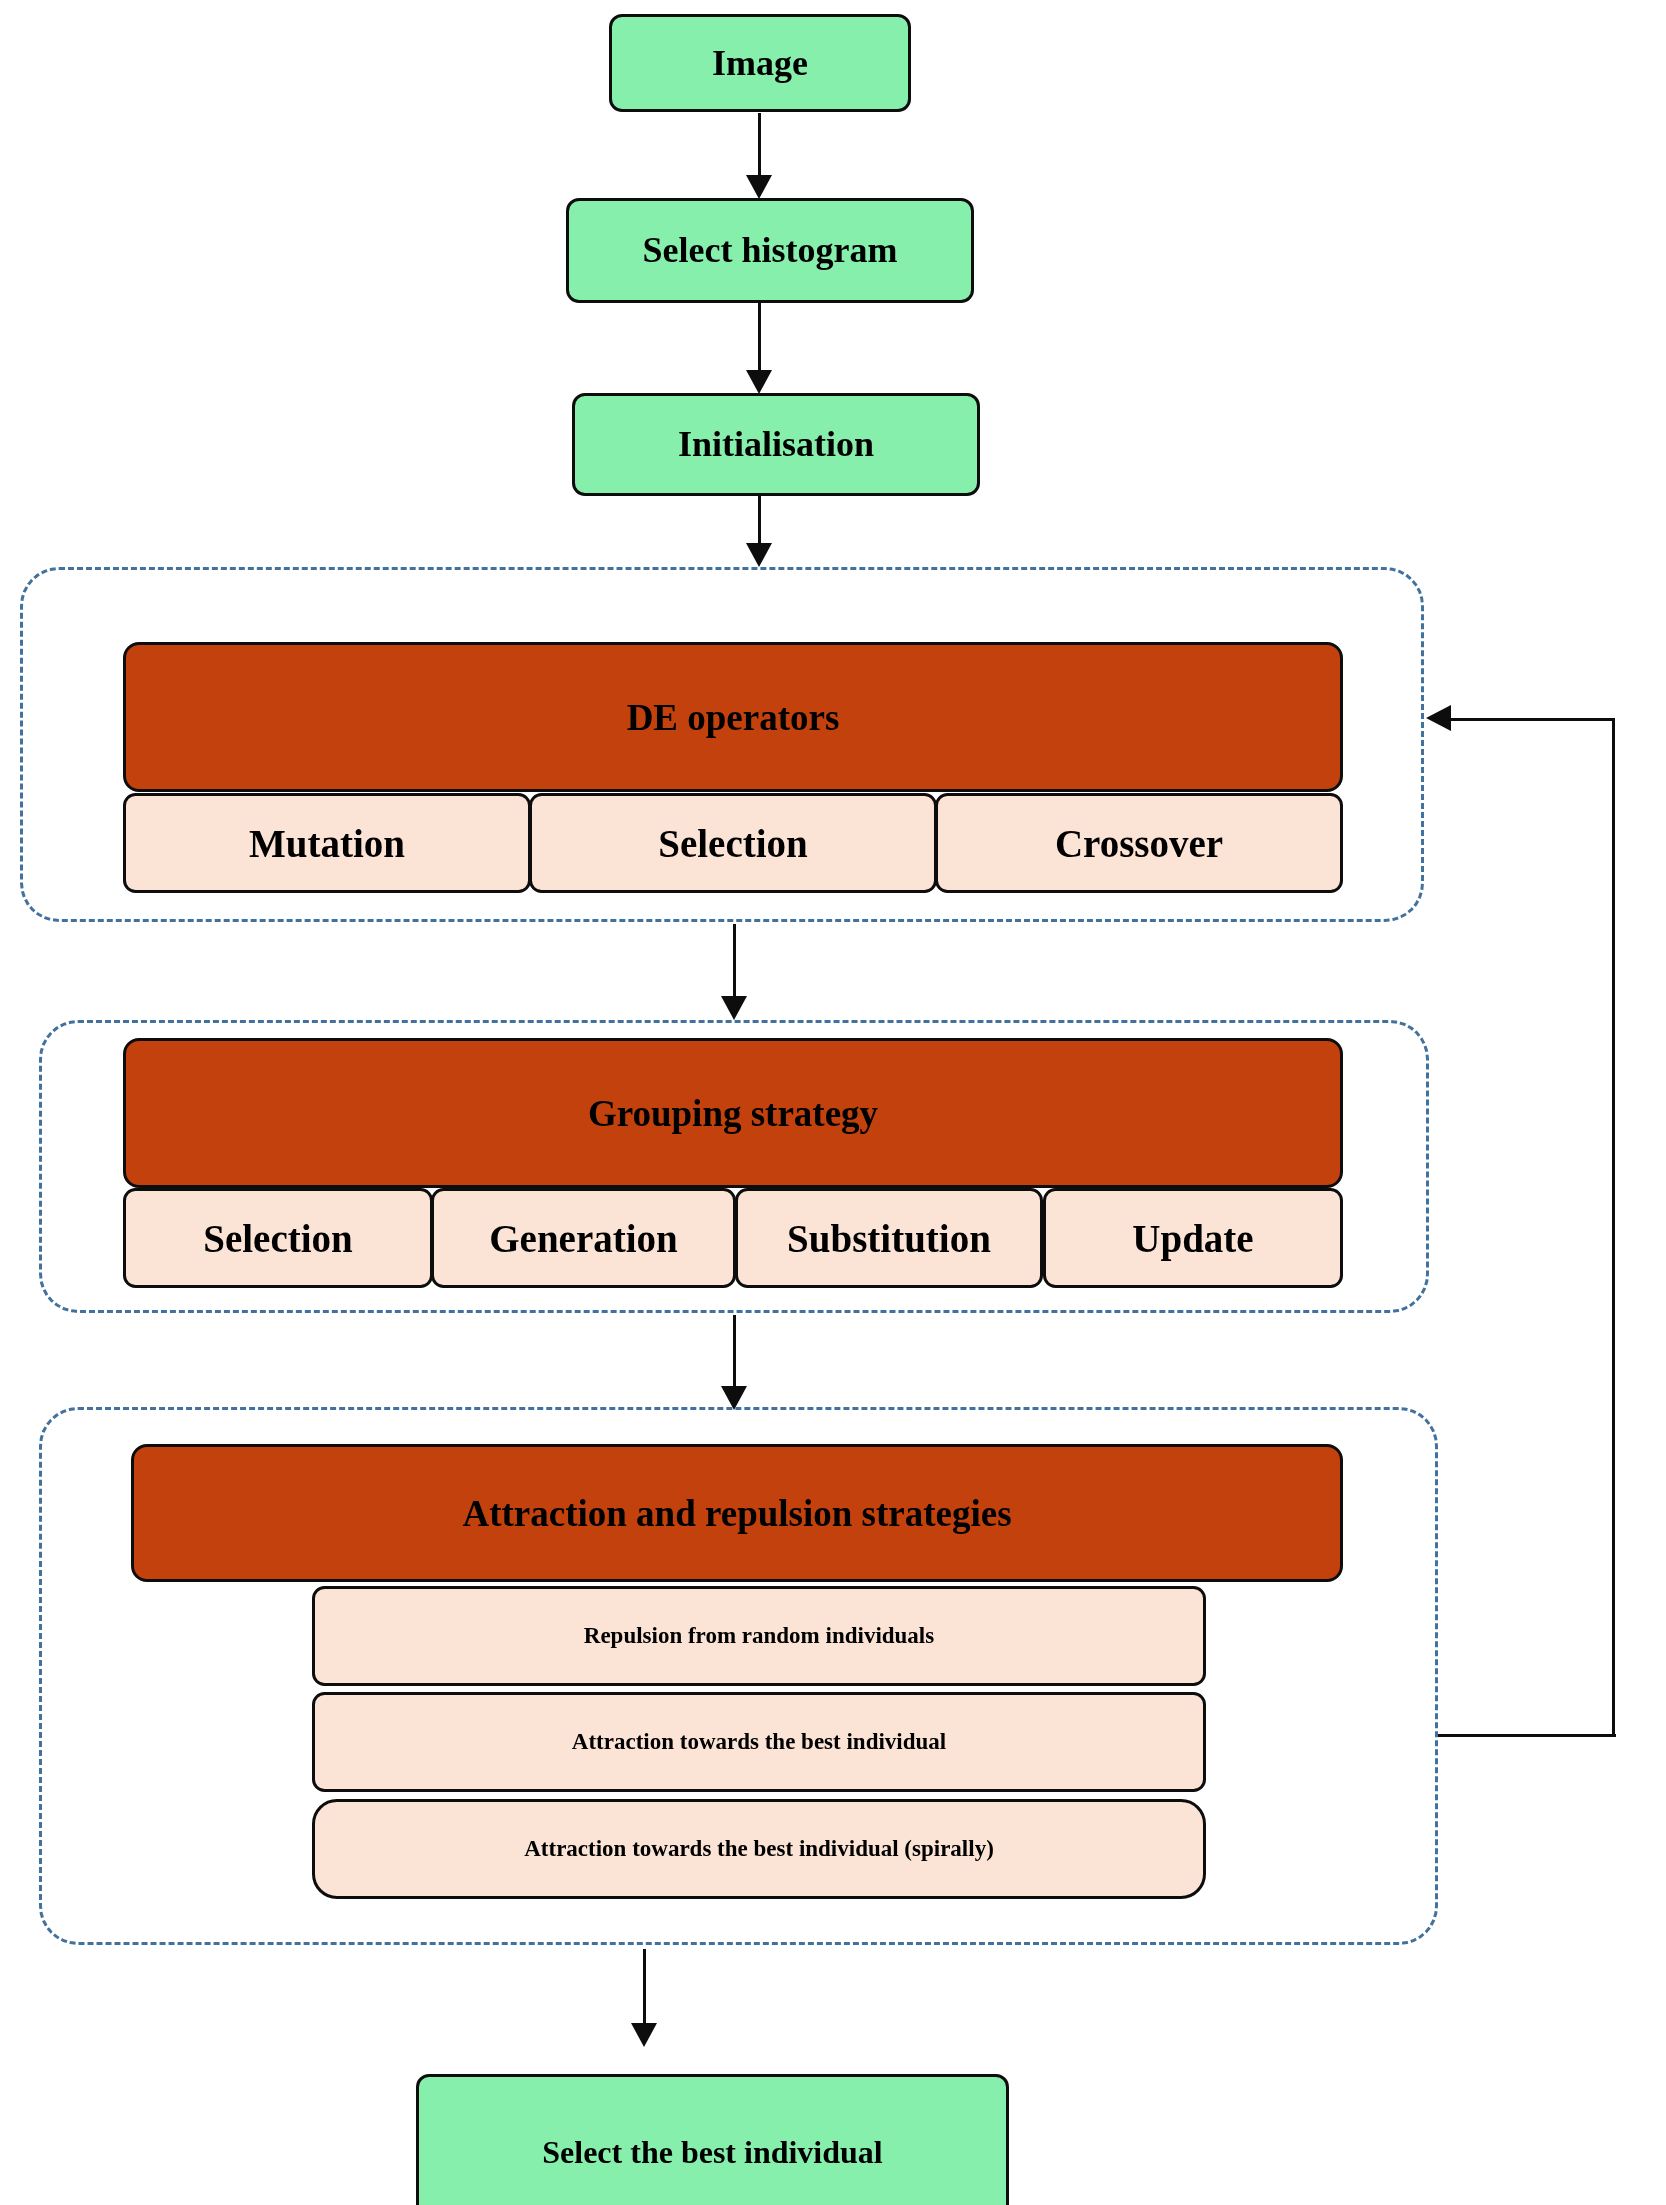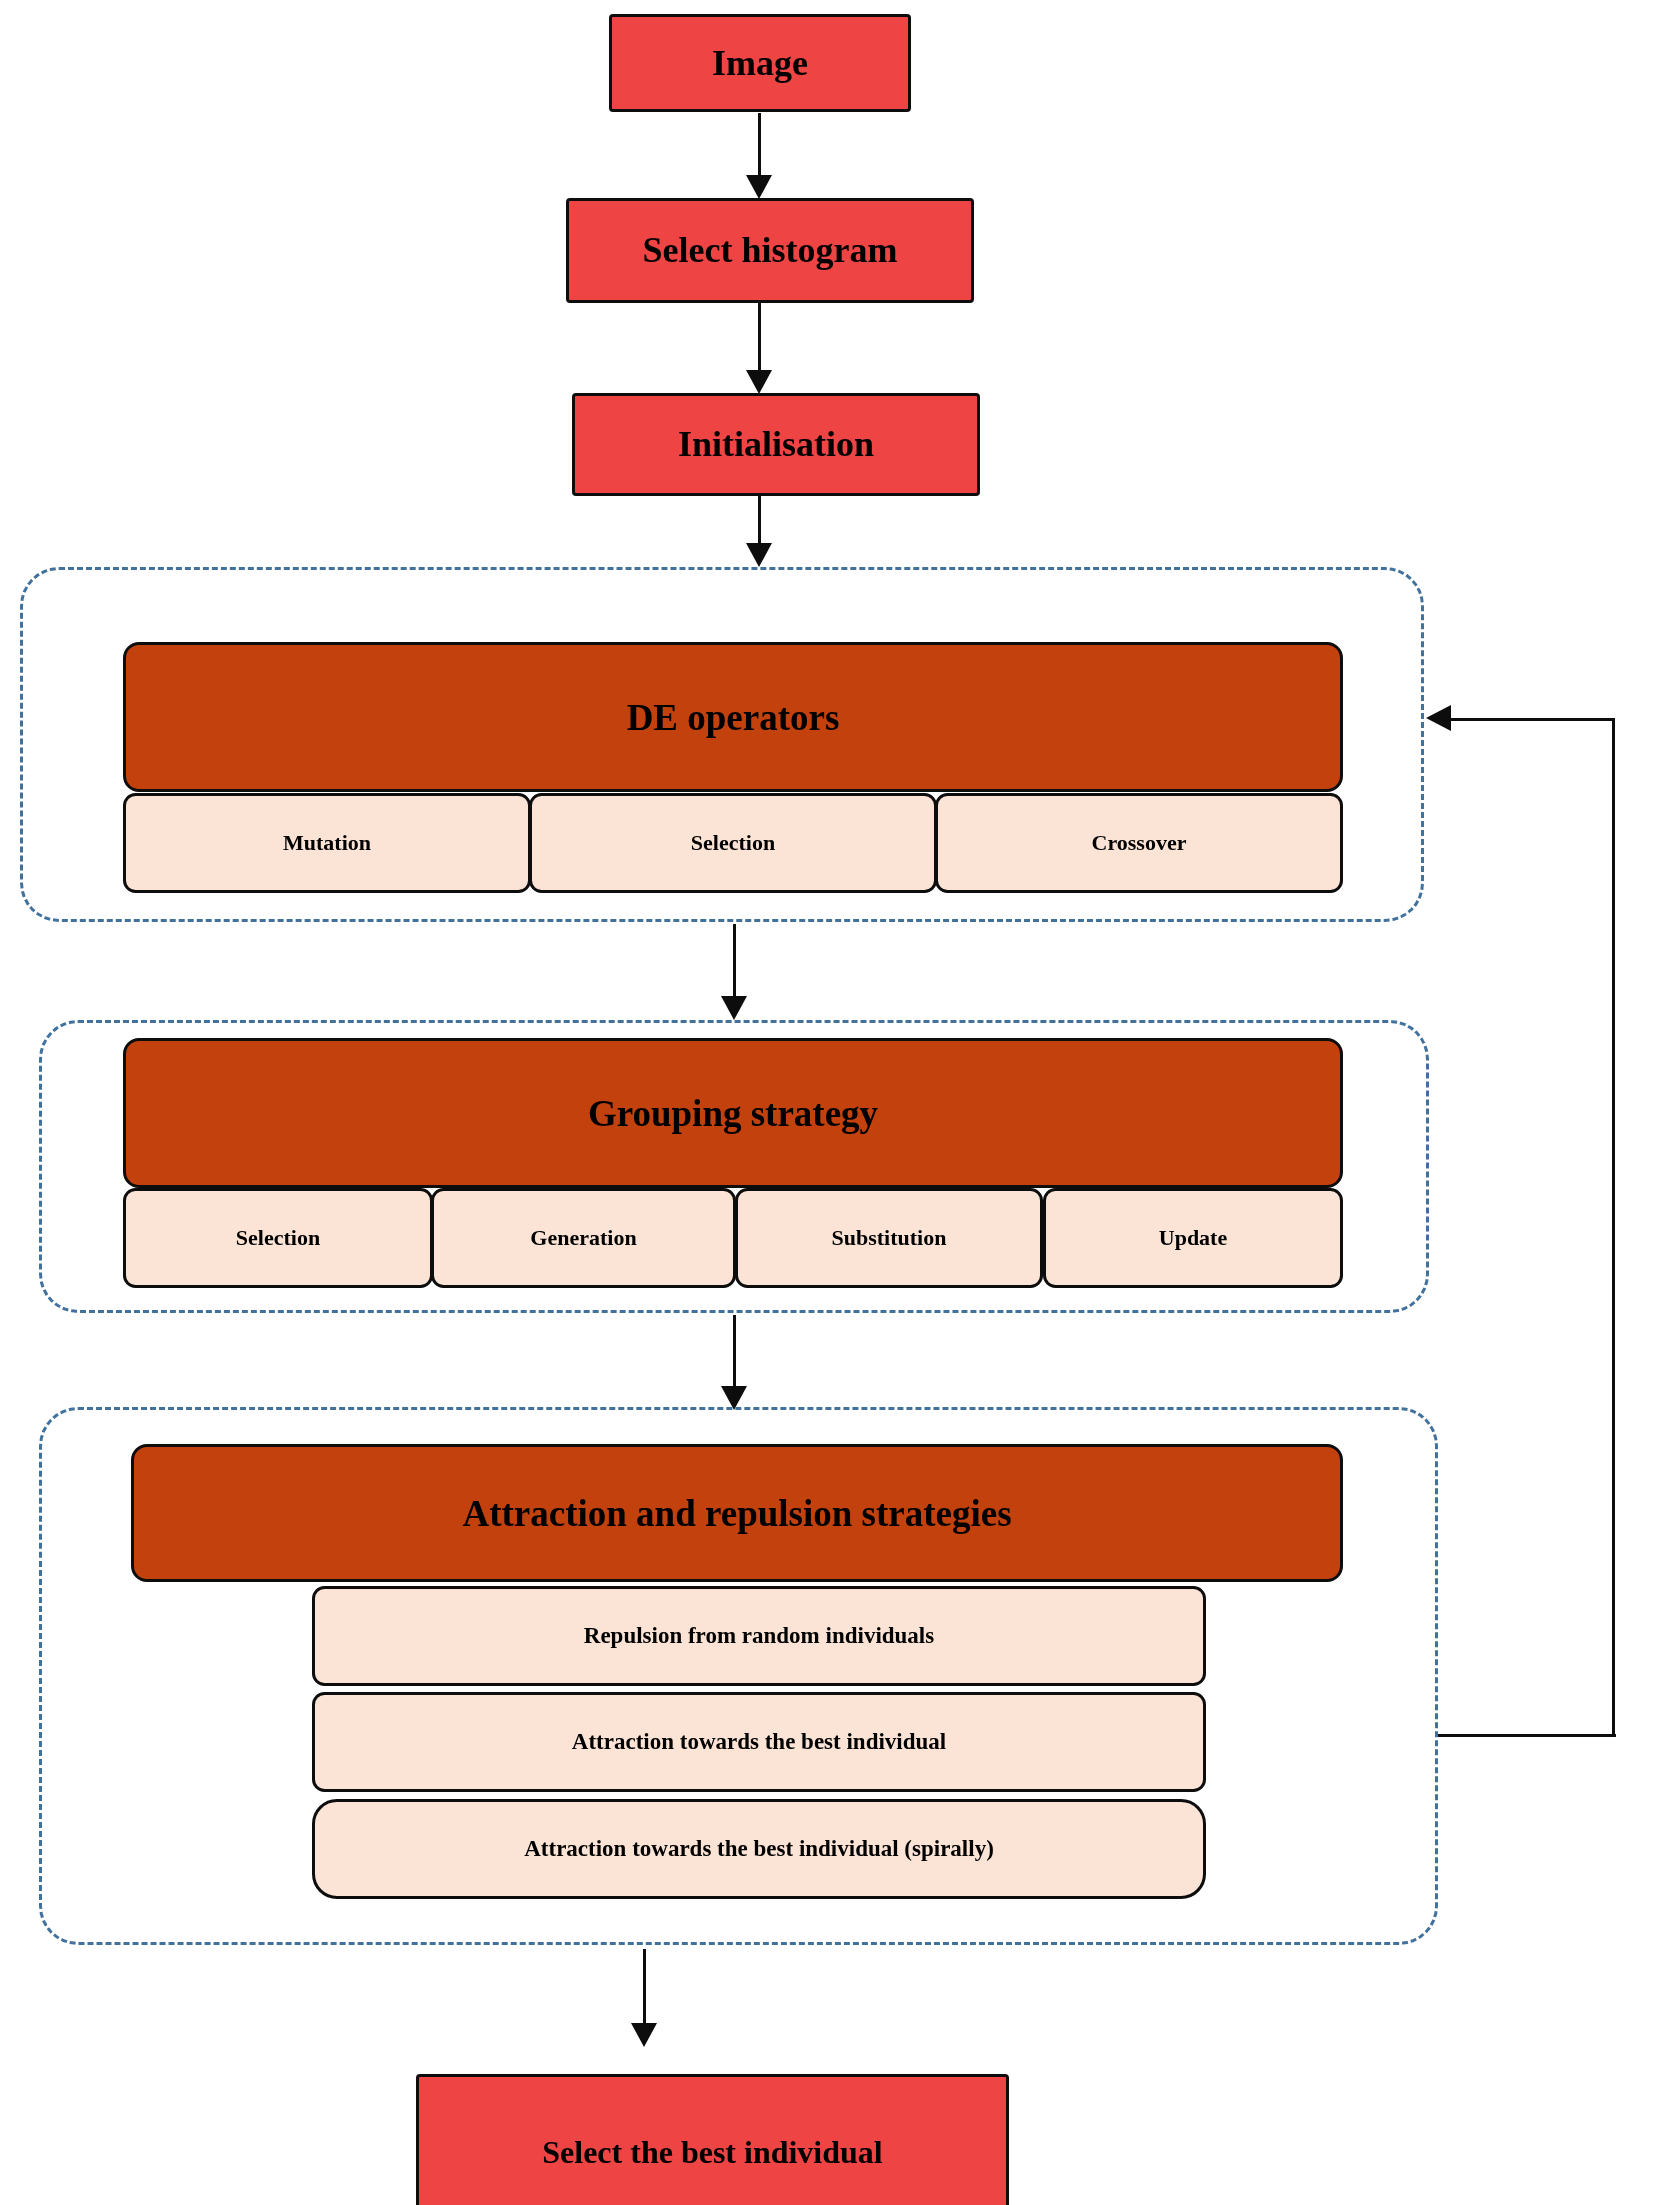--- a/index.html
+++ b/index.html
@@ -15,23 +15,23 @@
     width: 1667px;
     height: 2205px;
     background: #ffffff;
     overflow: hidden;
   }
 
   
   .proc-box {
     position: absolute;
     box-sizing: border-box;
-    background: #ef4444;
+    background: #86efac;
     border: 3.1px solid #0d0d0d;
-    border-radius: 4px;
+    border-radius: 13px;
     display: flex;
     align-items: center;
     justify-content: center;
     color: #000000;
     font-weight: bold;
     text-align: center;
     line-height: 1.1;
   }
 
   
@@ -97,21 +97,21 @@
     width: 0;
     height: 0;
     border-top: 13.7px solid transparent;
     border-bottom: 13.7px solid transparent;
     border-right: 25px solid #0d0d0d;
   }
 
   
   .fs-top   { font-size: 36px; }
   .fs-head  { font-size: 37px; }
-  .fs-sub   { font-size: 22px; }
+  .fs-sub   { font-size: 39px; }
   .fs-sub2  { font-size: 23px; }
   .fs-bottom{ font-size: 32px; }
 </style>
 </head>
 <body>
 
 <div id="canvas">
 
   <div class="proc-box fs-top" style="left:609px; top:14.3px; width:302px; height:98px;">
     <span>Image</span>

